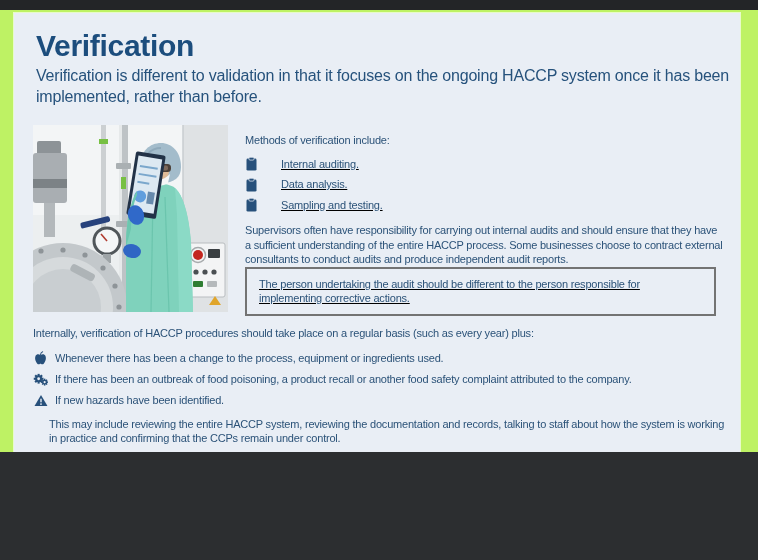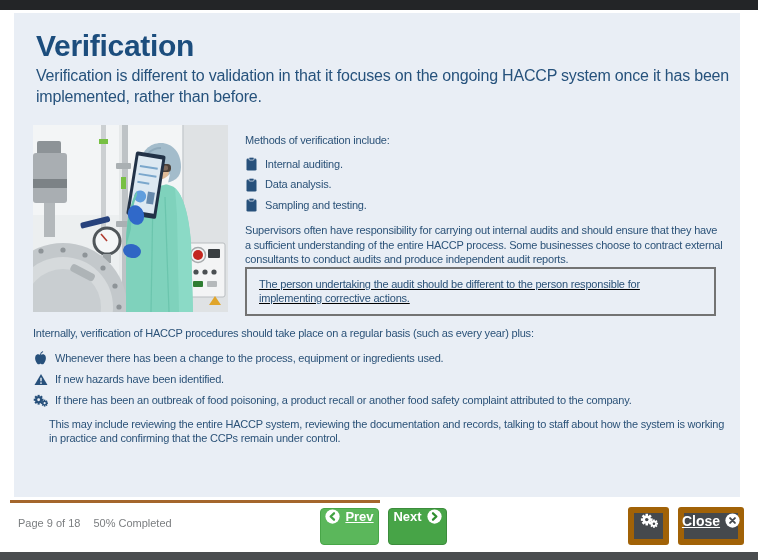--- a/index.html
+++ b/index.html
@@ -1,19 +1,19 @@
 <!DOCTYPE html>
 <html><head>
 <meta charset="utf-8">
 <style>
   html,body{margin:0;padding:0;background:#2c2e30;}
   *{box-sizing:border-box;}
   .stage{
-    position:relative;width:758px;height:560px;overflow:hidden;
-    background:#ffffff;
+    position:relative;width:758px;height:452px;overflow:hidden;
+    background:#bef264;
     font-family:"Liberation Sans",sans-serif;
   }
   .top-bar{position:absolute;left:0;top:0;width:758px;height:10px;background:#232527;}
   .bottom-strip{position:absolute;left:0;top:552px;width:758px;height:8px;background:#4a4d4f;}
 
   .slide-panel{
     position:absolute;left:14px;top:13px;width:726px;height:484px;
     background:#e9eef5;outline:1px solid rgba(255,255,255,0.65);
   }
   .page-title{
@@ -25,21 +25,21 @@
     font-size:16px;line-height:1.3;color:#26527c;letter-spacing:-0.2px;
   }
   .body-text{font-size:11px;line-height:14.5px;color:#2b5278;letter-spacing:-0.2px;margin:0;}
 
   .photo{
     position:absolute;left:19px;top:112px;width:195px;height:187px;overflow:hidden;
   }
   .right-col{position:absolute;left:231px;top:120px;width:480px;}
   .methods-heading{margin:0 0 9px 0;}
   .methods-list{list-style:none;margin:0 0 11px 0;padding:0;}
-  .methods-list li{display:flex;align-items:flex-end;gap:8px;margin:0 0 6px 0;}
+  .methods-list li{display:flex;align-items:flex-end;gap:24px;margin:0 0 6px 0;text-decoration:underline;}
   .li-icon{display:inline-flex;width:12px;justify-content:center;flex:none;}
   .callout{
     margin-top:0;width:471px;border:2px solid #737373;background:#e9eef5;
     padding:8px 12px;
     text-decoration:underline;
   }
   .bottom-section{position:absolute;left:19px;top:313px;width:702px;}
   .intro-line{margin:0 0 9px 0;}
   .trigger-row{display:flex;align-items:center;gap:7px;margin:0 0 4px 0;min-height:17px;}
   .trigger-row .t-icon{display:inline-flex;width:15px;justify-content:center;flex:none;}
@@ -193,31 +193,20 @@
           <svg width="13" height="14" viewBox="0 0 14 15">
             <path d="M7 4.6 C5.4 2.8 2.6 3.1 1.6 5.4 C0.5 8 1.7 11.6 3.3 13.3 C4.2 14.3 5.1 14.5 5.9 14.1 C6.3 13.9 6.7 13.8 7 13.8 C7.3 13.8 7.7 13.9 8.1 14.1 C8.9 14.5 9.8 14.3 10.7 13.3 C12.3 11.6 13.5 8 12.4 5.4 C11.4 3.1 8.6 2.8 7 4.6 Z" fill="#27507b"></path>
             <path d="M7 4.2 C7 2.6 7.8 1.4 9.3 0.8" stroke="#27507b" stroke-width="1.1" fill="none" stroke-linecap="round"></path>
           </svg>
         </span>
         <span class="body-text">Whenever there has been a change to the process, equipment or ingredients used.</span>
       </div>
 
       <div class="trigger-row">
         <span class="t-icon">
-          <svg width="14" height="13" viewBox="0 0 16 14">
-            <path d="M8 0.8 L15.4 13.2 H0.6 Z" fill="#27507b"></path>
-            <rect x="7.2" y="4.6" width="1.6" height="4.6" rx="0.8" fill="#e9eef5"></rect>
-            <circle cx="8" cy="11" r="1" fill="#e9eef5"></circle>
-          </svg>
-        </span>
-        <span class="body-text">If new hazards have been identified.</span>
-      </div>
-
-      <div class="trigger-row">
-        <span class="t-icon">
           <svg width="16" height="13" viewBox="0 0 20 16">
             <g fill="#27507b">
               <g transform="translate(7.5,7)">
                 <rect x="-1.4" y="-6.5" width="2.8" height="13"></rect>
                 <rect x="-1.4" y="-6.5" width="2.8" height="13" transform="rotate(45)"></rect>
                 <rect x="-1.4" y="-6.5" width="2.8" height="13" transform="rotate(90)"></rect>
                 <rect x="-1.4" y="-6.5" width="2.8" height="13" transform="rotate(135)"></rect>
                 <circle r="4.6"></circle>
                   <circle r="1.9" fill="#e9eef5"></circle>
               </g>
@@ -226,20 +215,31 @@
                 <rect x="-1" y="-4.6" width="2" height="9.2" transform="rotate(45)"></rect>
                 <rect x="-1" y="-4.6" width="2" height="9.2" transform="rotate(90)"></rect>
                 <rect x="-1" y="-4.6" width="2" height="9.2" transform="rotate(135)"></rect>
                 <circle r="3.2"></circle>
                   <circle r="1.4" fill="#e9eef5"></circle>
               </g>
             </g>
           </svg>
         </span>
         <span class="body-text">If there has been an outbreak of food poisoning, a product recall or another food safety complaint attributed to the company.</span>
+      </div>
+
+      <div class="trigger-row">
+        <span class="t-icon">
+          <svg width="14" height="13" viewBox="0 0 16 14">
+            <path d="M8 0.8 L15.4 13.2 H0.6 Z" fill="#27507b"></path>
+            <rect x="7.2" y="4.6" width="1.6" height="4.6" rx="0.8" fill="#e9eef5"></rect>
+            <circle cx="8" cy="11" r="1" fill="#e9eef5"></circle>
+          </svg>
+        </span>
+        <span class="body-text">If new hazards have been identified.</span>
       </div>
 
       <p class="body-text closing">This may include reviewing the entire HACCP system, reviewing the documentation and records, talking to staff about how the system is working in practice and confirming that the CCPs remain under control.</p>
     </div>
   </div>
 
   <div class="progress-track">
     <div class="progress-fill" style="width: 50%;"></div>
   </div>
 

